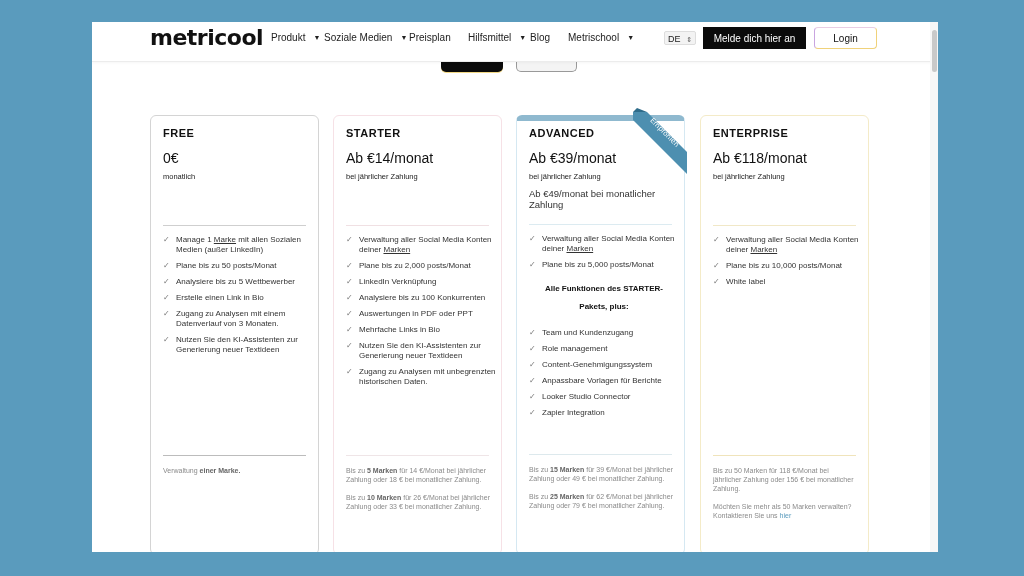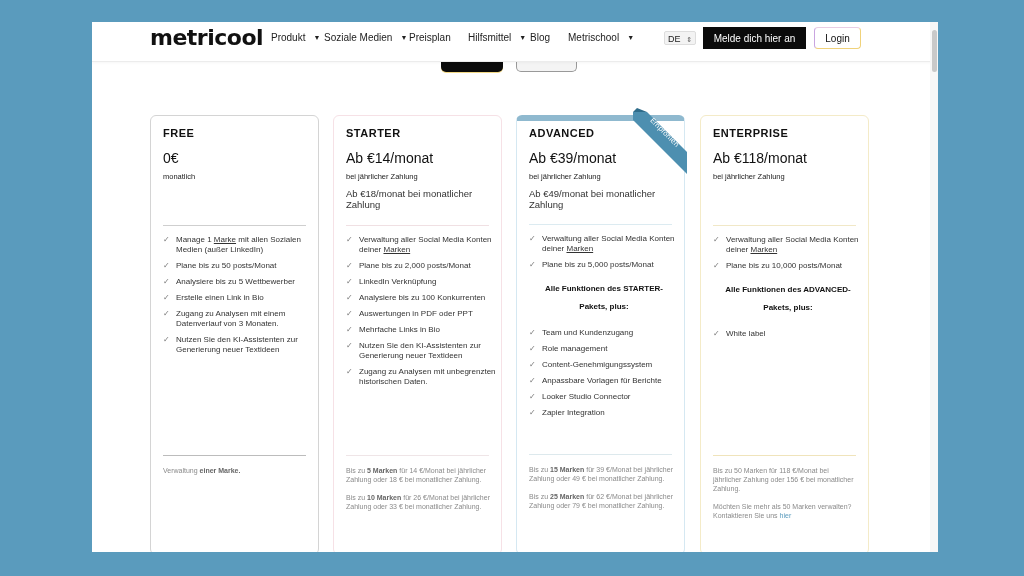--- a/index.html
+++ b/index.html
@@ -47,21 +47,21 @@
     .lang-select .arrows { font-size: 7px; color: #555; }
     .signup-btn {
       position: absolute; left: 611px; top: 5px;
       width: 103px; height: 22px;
       background: #0b0b0b; color: #fff;
       border-radius: 0; font-size: 10px;
       display: flex; align-items: center; justify-content: center;
     }
     .login-btn {
       position: absolute; left: 722px; top: 5px;
-      width: 47px; height: 22px;
+      width: 63px; height: 22px;
       background: #fff; color: #111;
       border: 1.5px solid #f0d27a; border-left-color:#c9a4e0; border-top-color:#e9cde4;
       border-radius: 4px; font-size: 10px;
       display: flex; align-items: center; justify-content: center;
     }
     .scrollbar-track {
       position: absolute; right: 0; top: 0; width: 8px; height: 530px; background: #f7f7f7;
       z-index: 6;
     }
     .scrollbar-thumb {
@@ -238,21 +238,20 @@
     <div class="bottom-divider"></div>
     <div class="footnotes">
       <p class="footnote"><span>Verwaltung </span><b>einer Marke.</b></p>
     </div>
   </div>
 
   <div class="card starter">
     <div class="plan-name">STARTER</div>
     <div class="price">Ab €14/monat</div>
     <div class="price-sub">bei jährlicher Zahlung</div>
-    <div class="price-monthly">Ab €18/monat bei monatlicher Zahlung</div>
     <div class="divider"></div>
     <ul class="features">
       <li class="feature">
         <span class="check">✓</span>
         <span><span>Verwaltung aller Social Media Konten deiner </span><u>Marken</u></span>
       </li>
       <li class="feature">
         <span class="check">✓</span>
         <span>Plane bis zu 2,000 posts/Monat</span>
       </li>
@@ -348,21 +347,20 @@
     <div class="divider"></div>
     <ul class="features">
       <li class="feature">
         <span class="check">✓</span>
         <span><span>Verwaltung aller Social Media Konten deiner </span><u>Marken</u></span>
       </li>
       <li class="feature">
         <span class="check">✓</span>
         <span>Plane bis zu 10,000 posts/Monat</span>
       </li>
-      <li class="feature-heading">Alle Funktionen des ADVANCED-Pakets, plus:</li>
       <li class="feature">
         <span class="check">✓</span>
         <span>White label</span>
       </li>
     </ul>
     <div class="bottom-divider"></div>
     <div class="footnotes">
       <p class="footnote">Bis zu 50 Marken für 118 €/Monat bei jährlicher Zahlung oder 156 € bei monatlicher Zahlung.</p>
       <p class="footnote"><span>Möchten Sie mehr als 50 Marken verwalten? Kontaktieren Sie uns </span><span class="link">hier</span></p>
     </div>

